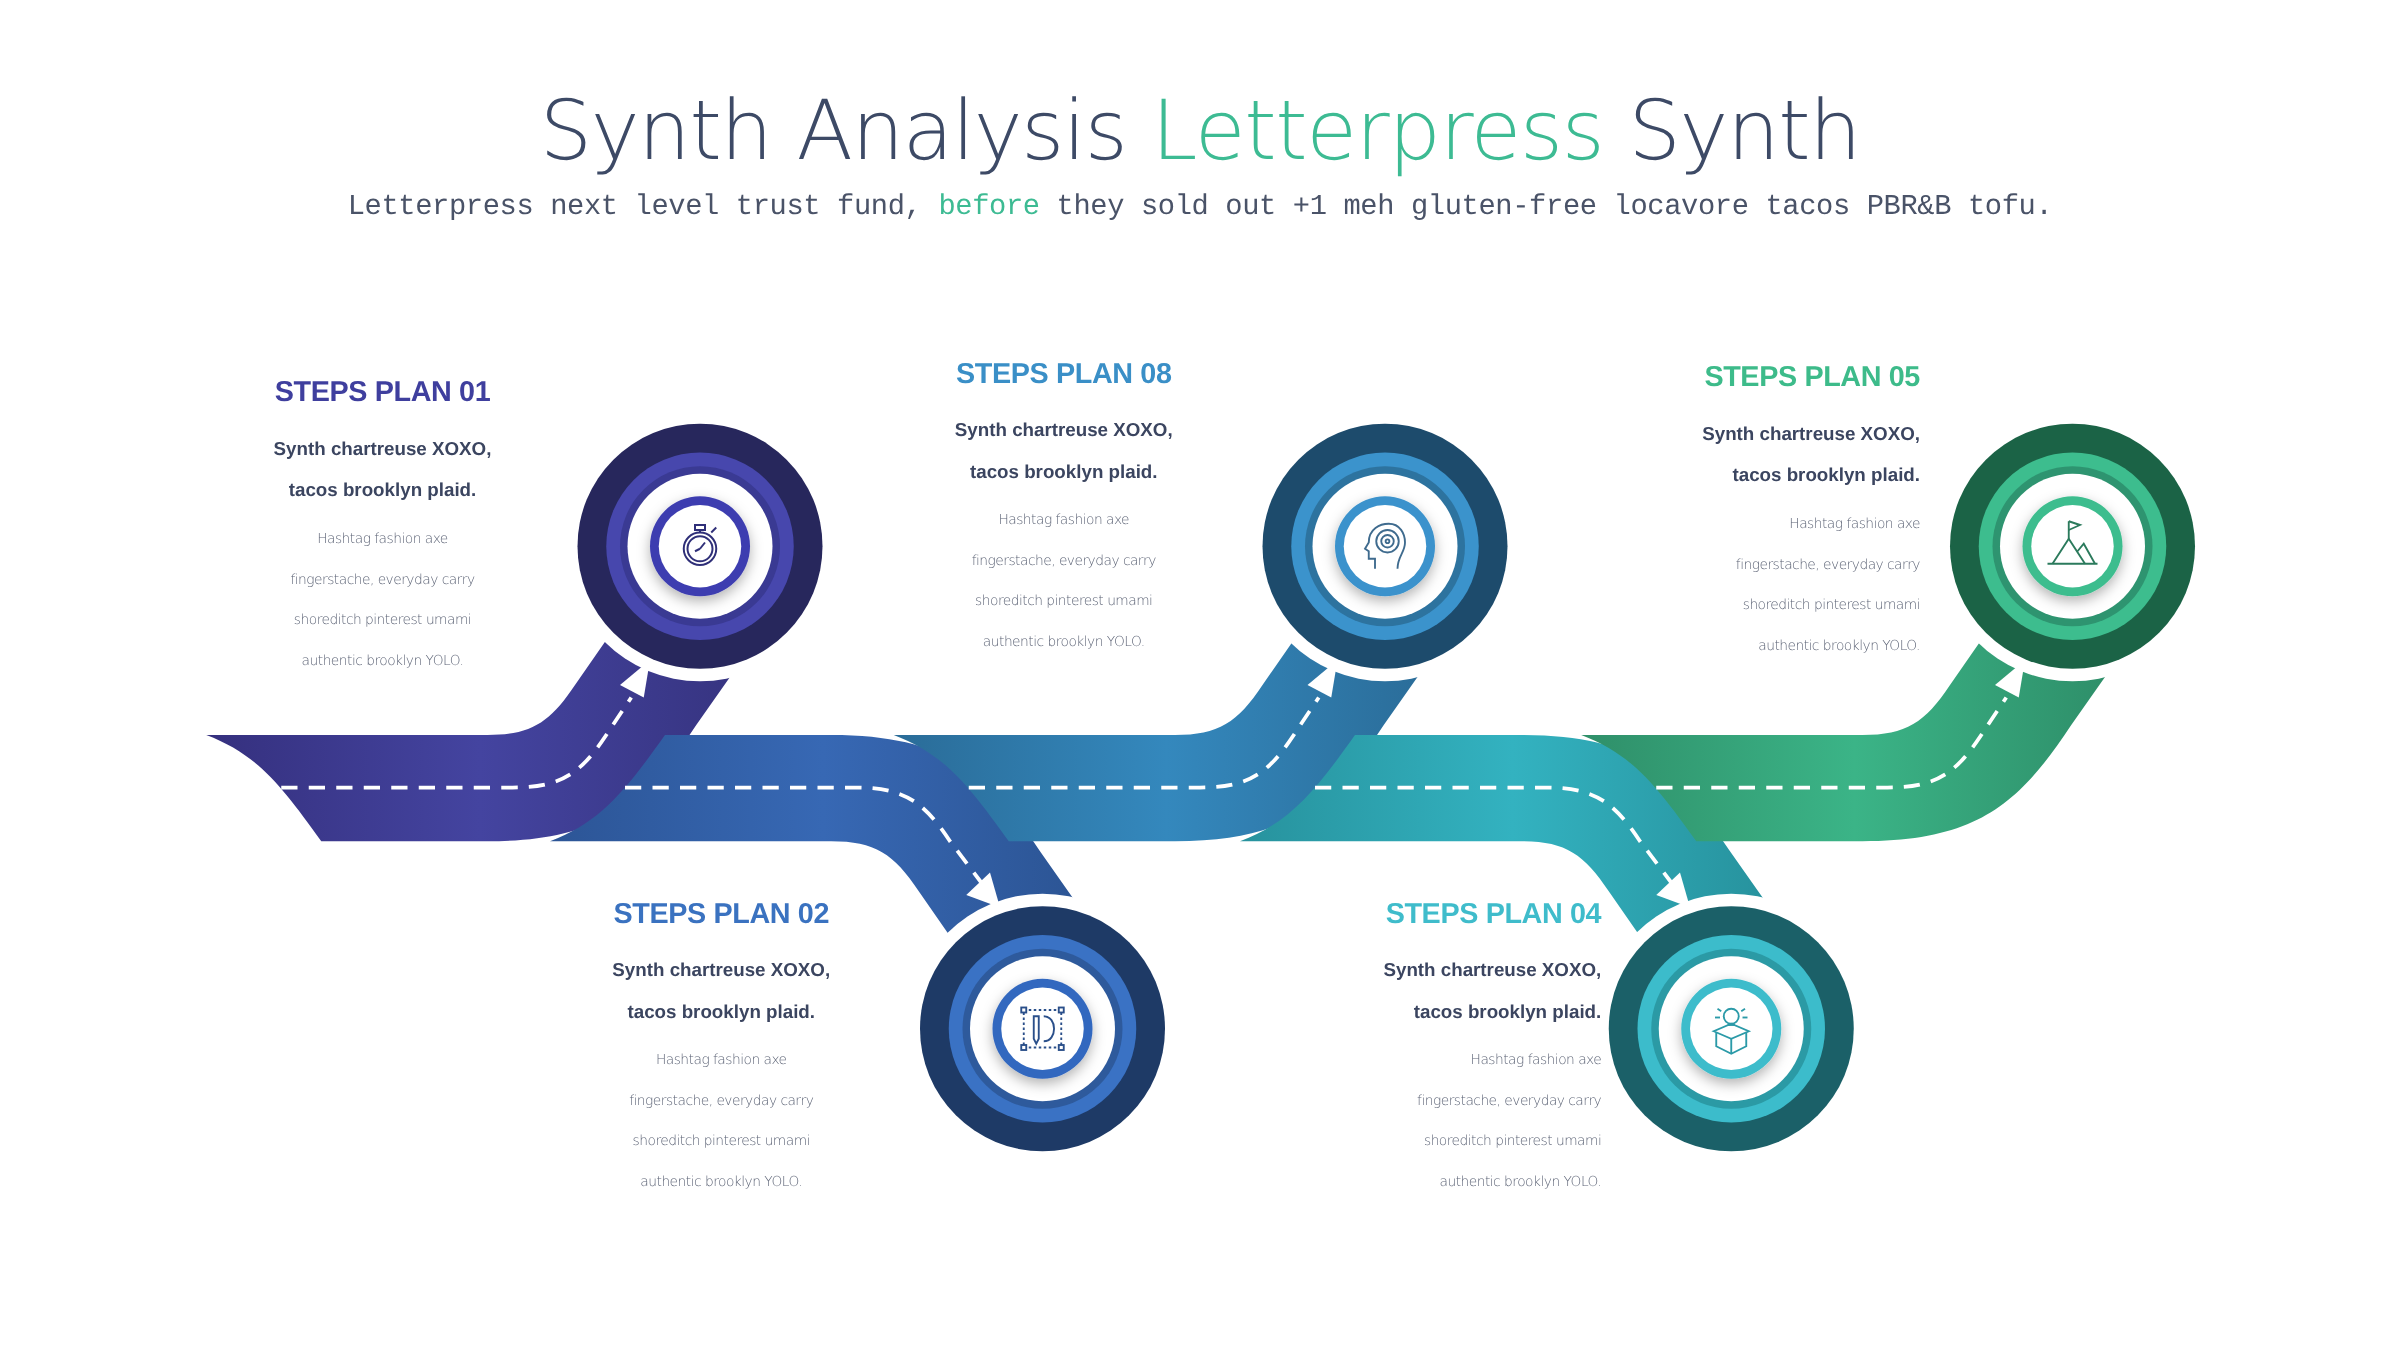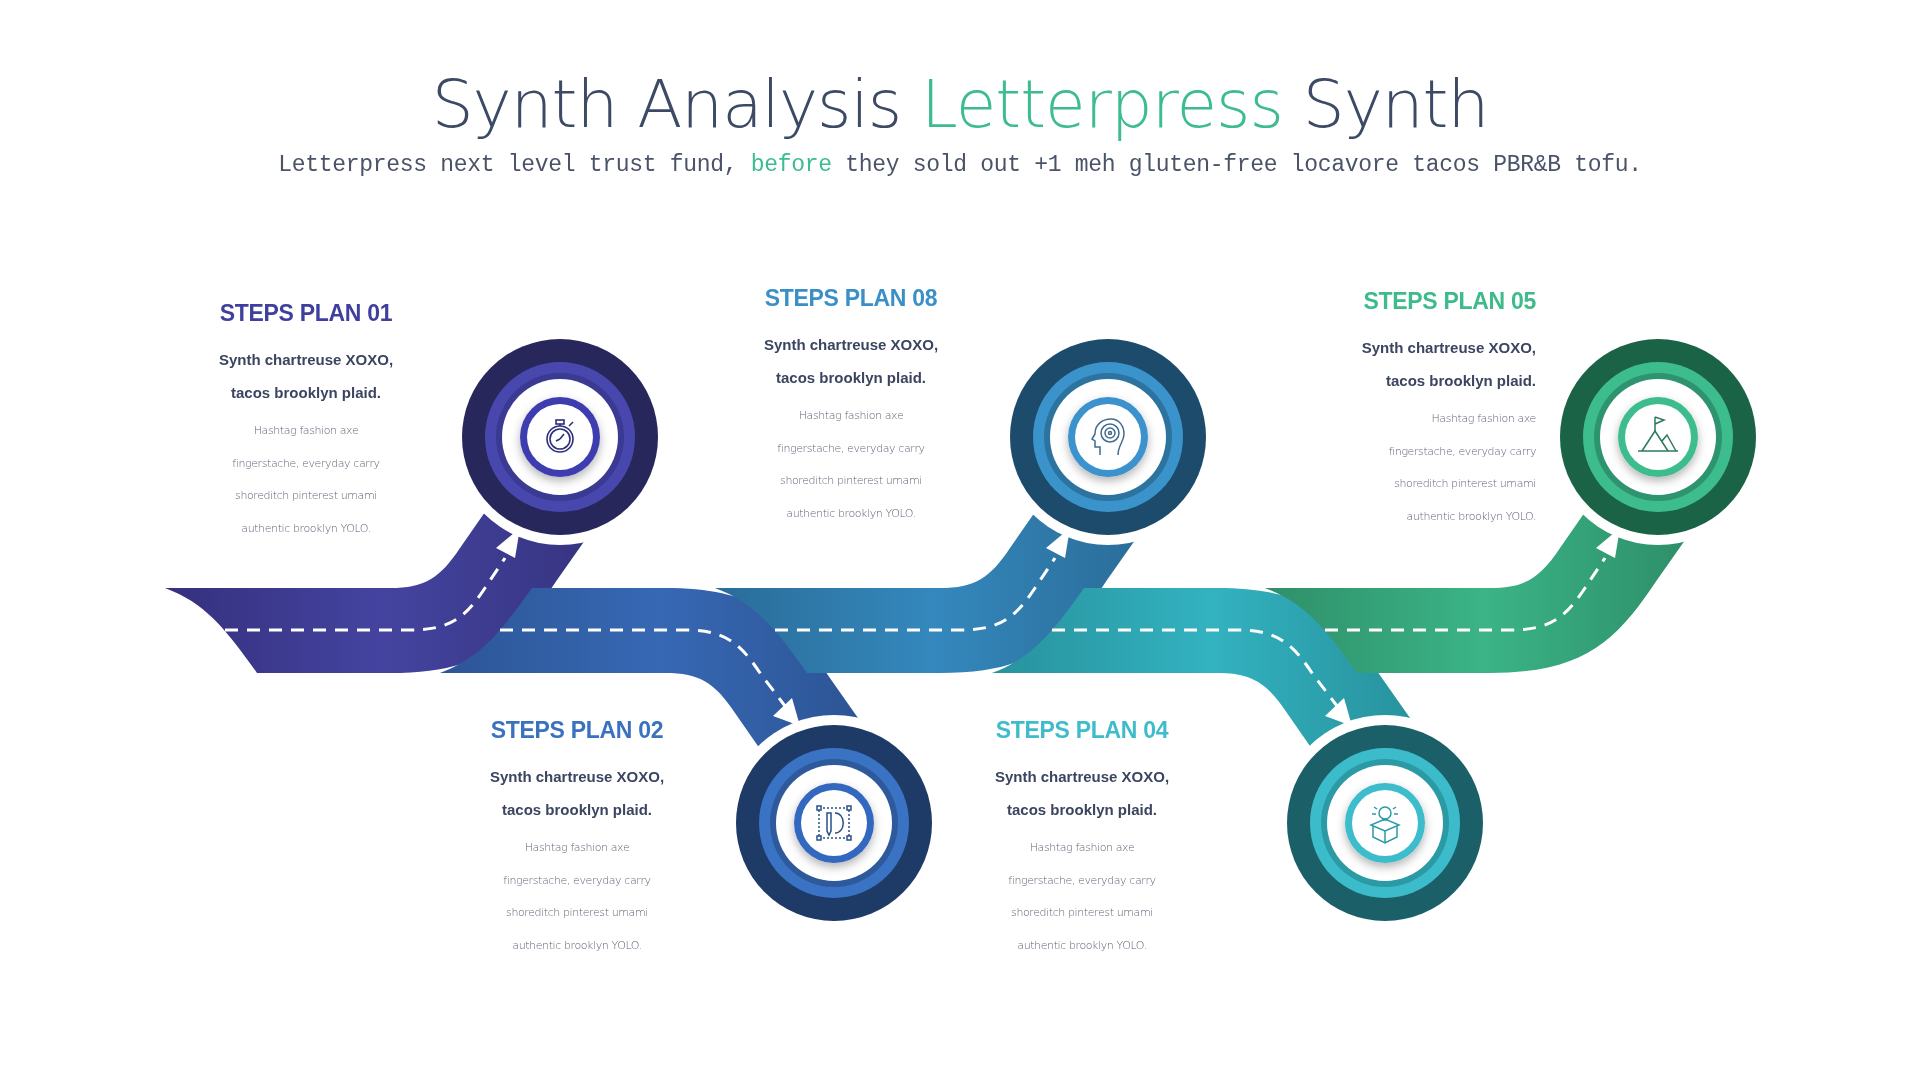--- a/index.html
+++ b/index.html
@@ -211,21 +211,21 @@
   <div class="step-bold">Synth chartreuse XOXO,</div>
   <div class="step-bold">tacos brooklyn plaid.</div>
   <div class="step-body">
     <div>Hashtag fashion axe</div>
     <div>fingerstache, everyday carry</div>
     <div>shoreditch pinterest umami</div>
     <div>authentic brooklyn YOLO.</div>
   </div>
 </div>
 
-<div class="step-text" style="left:952px;top:717px;">
+<div class="step-text" style="left:1021px;top:717px;text-align:right;">
   <div class="step-heading" style="color:#3fbccb">STEPS PLAN 04</div>
   <div class="step-bold">Synth chartreuse XOXO,</div>
   <div class="step-bold">tacos brooklyn plaid.</div>
   <div class="step-body">
     <div>Hashtag fashion axe</div>
     <div>fingerstache, everyday carry</div>
     <div>shoreditch pinterest umami</div>
     <div>authentic brooklyn YOLO.</div>
   </div>
 </div>

